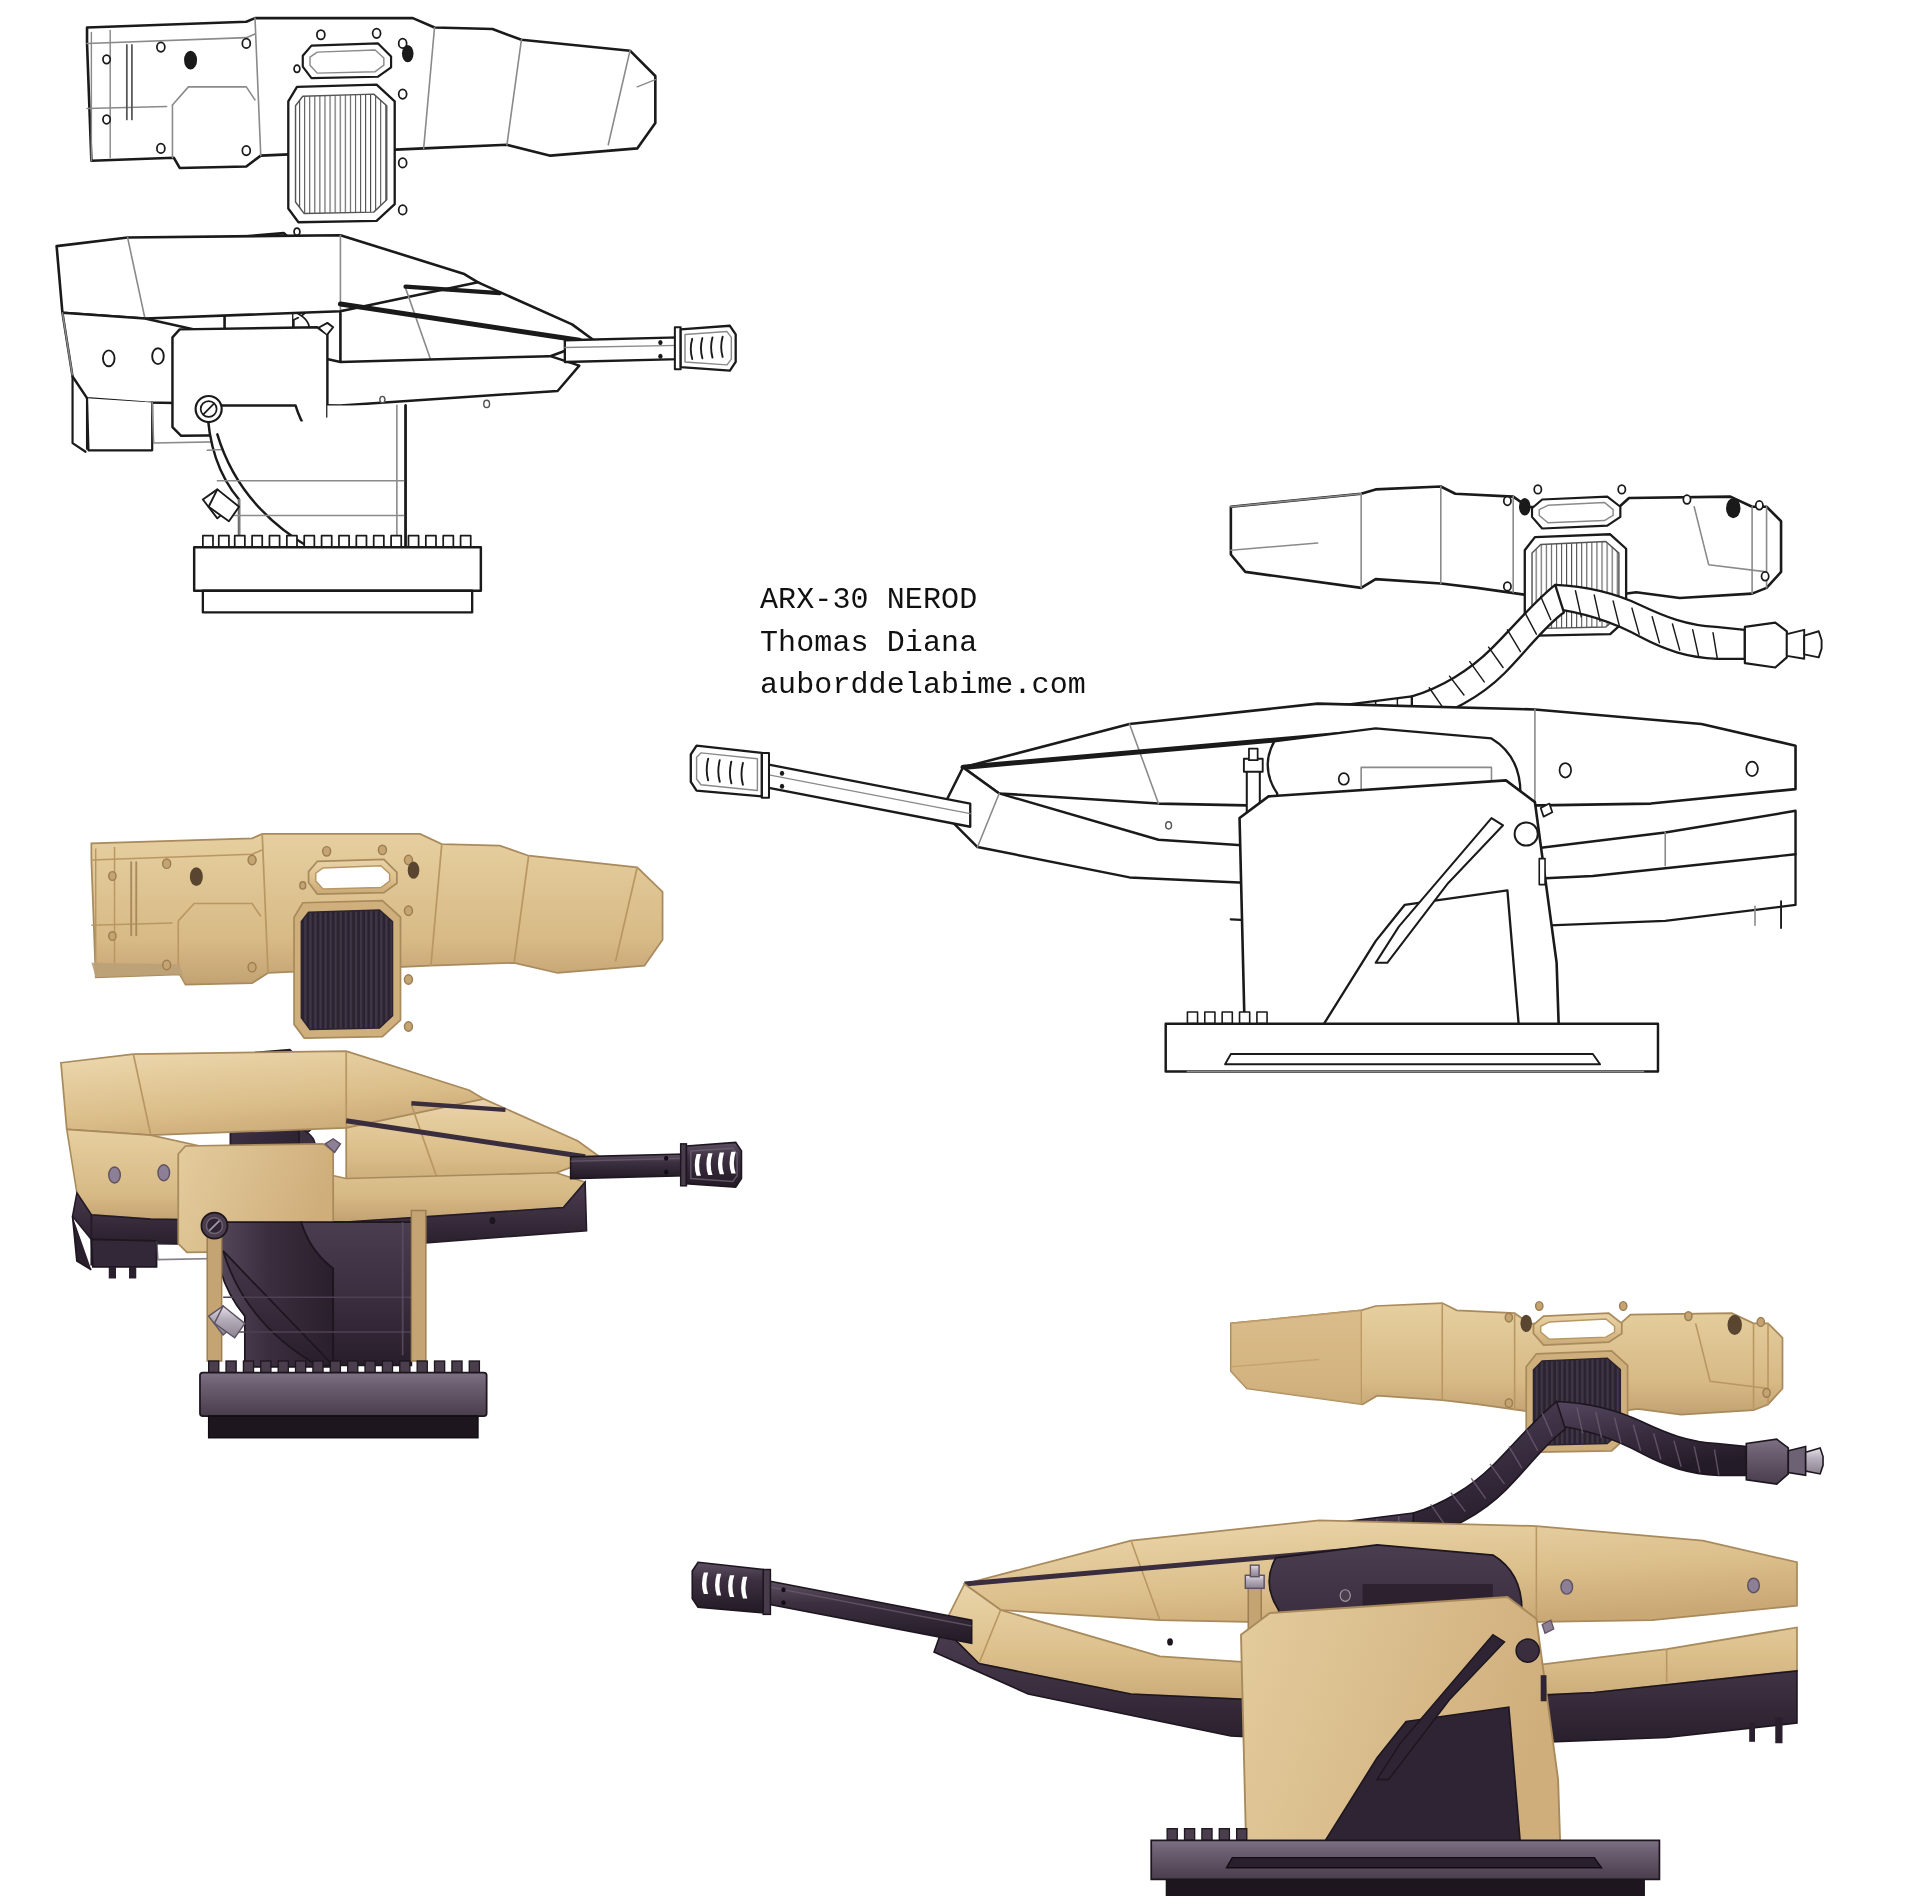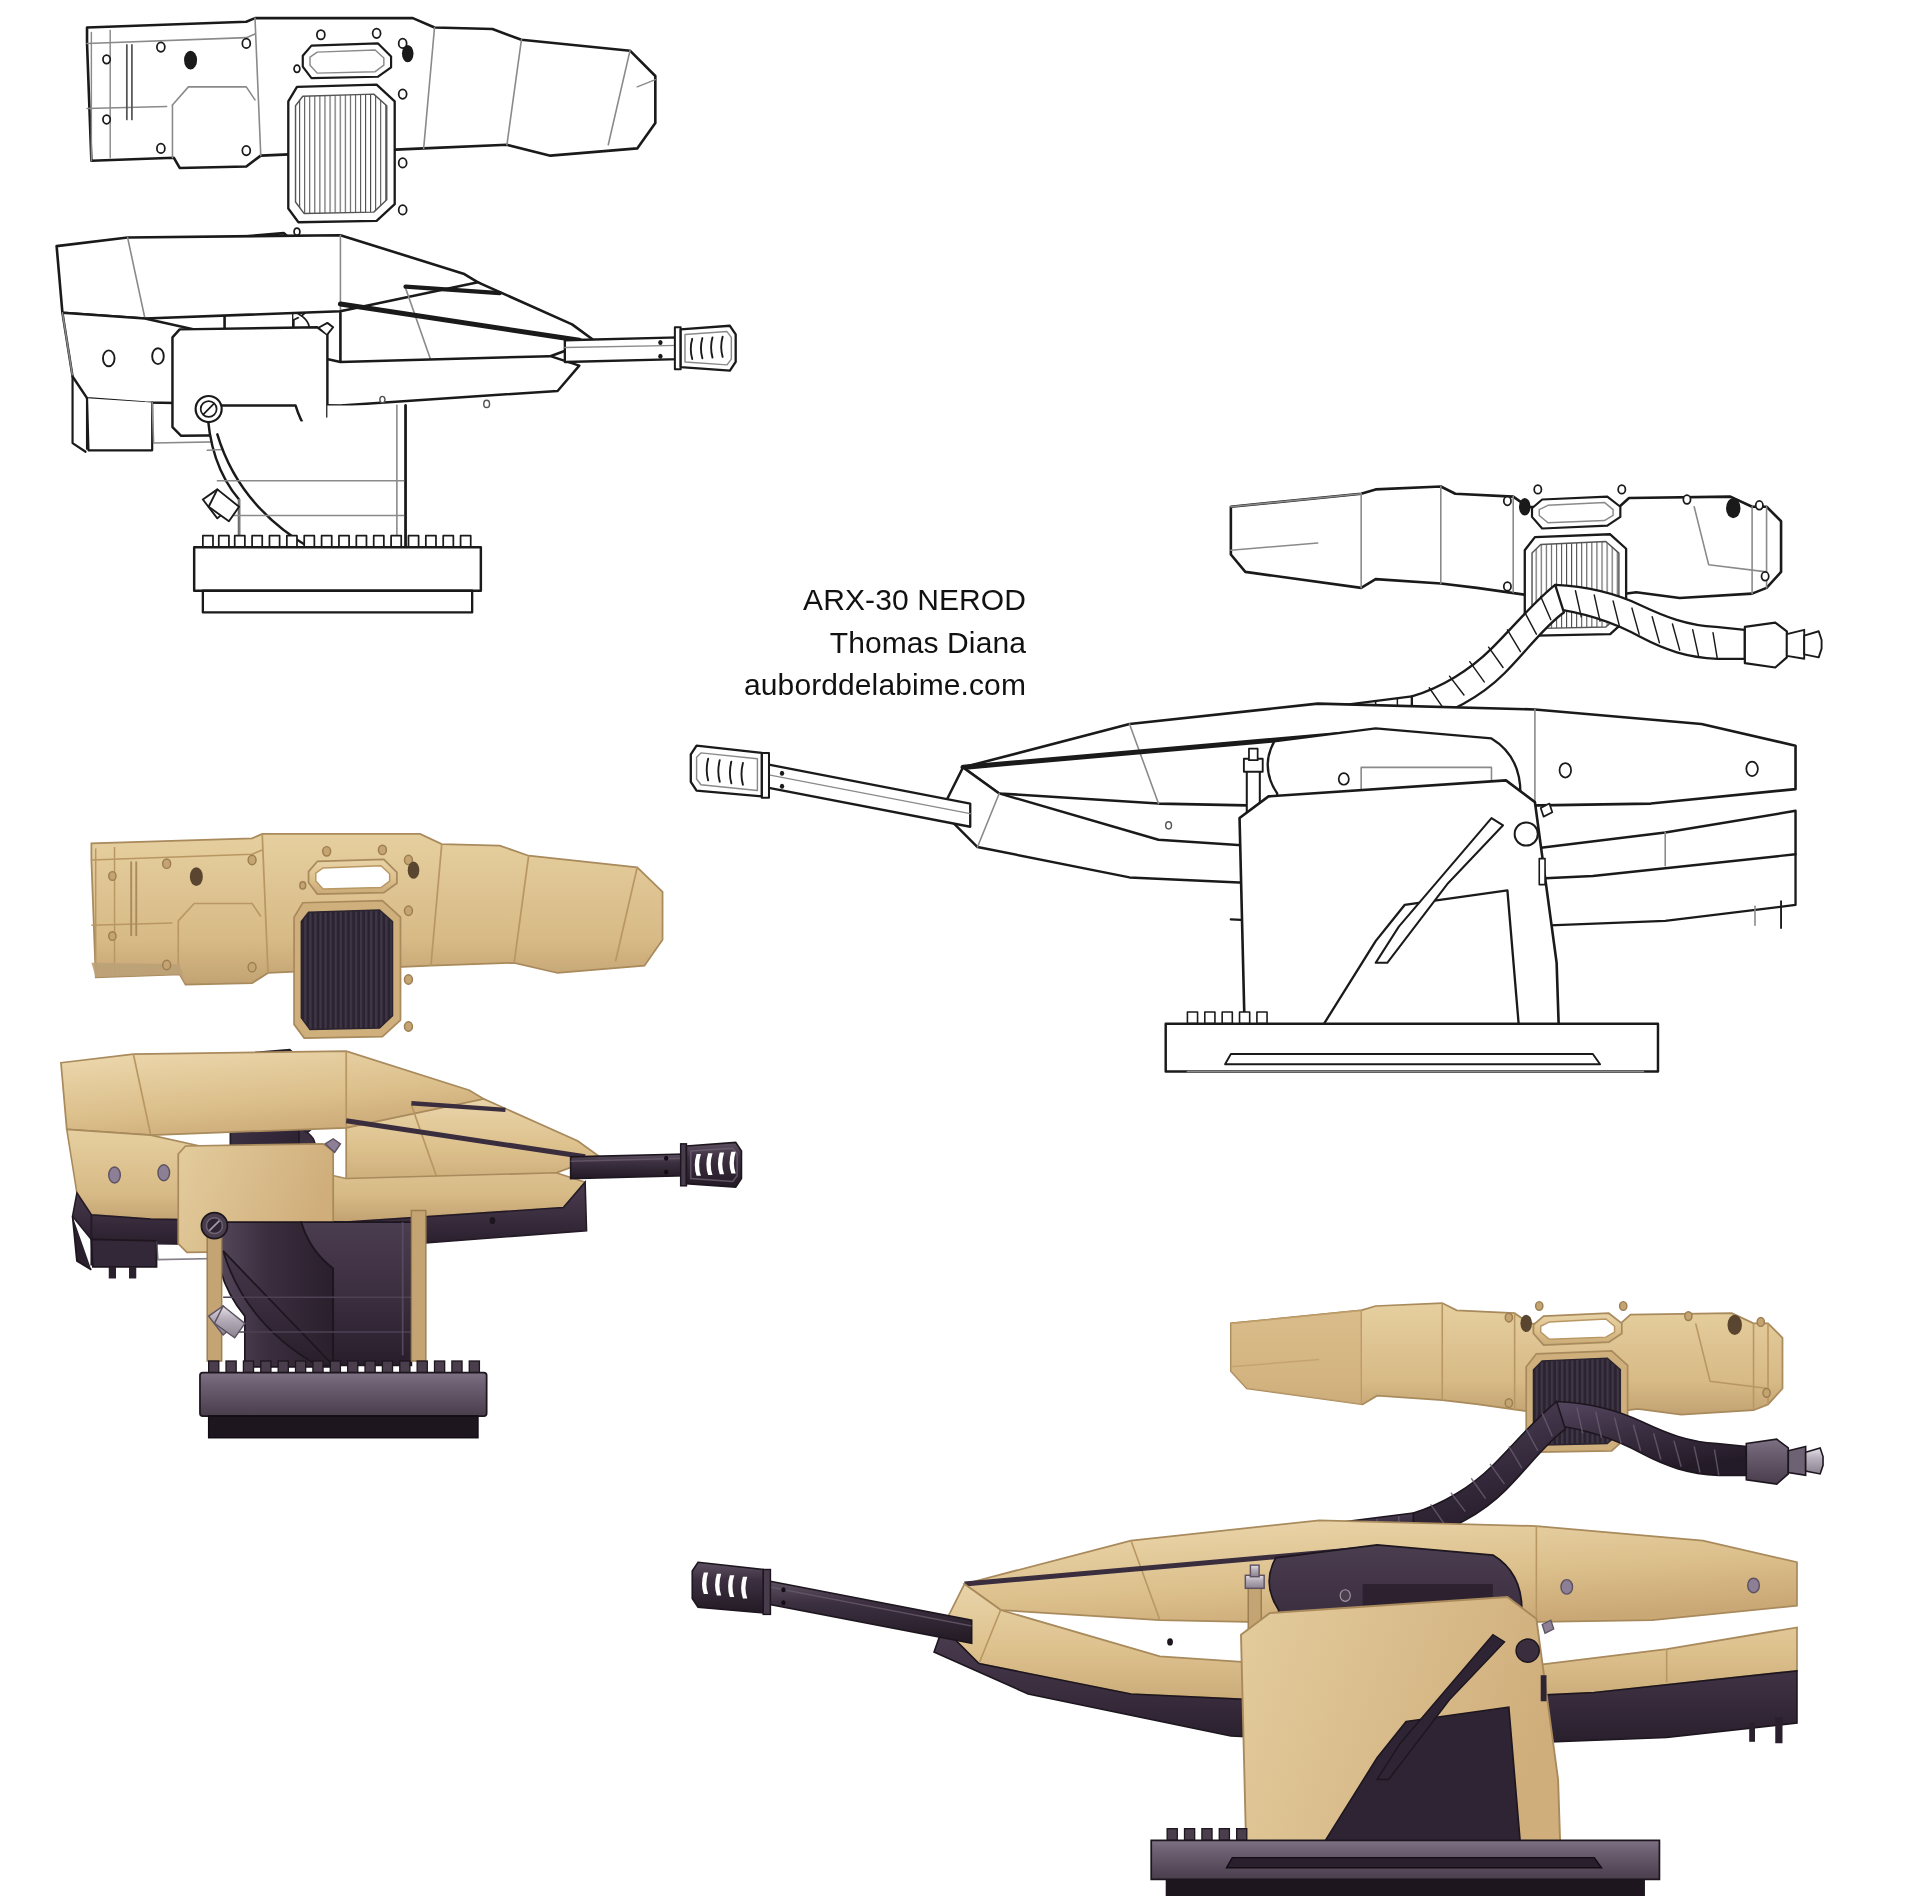--- a/index.html
+++ b/index.html
@@ -7,28 +7,29 @@
   body{
     width:1926px;height:1896px;
     font-family:"Liberation Sans","DejaVu Sans",sans-serif;
     overflow:hidden;
     position:relative;
   }
   #sheet{position:relative;width:1926px;height:1896px;background:#fff;}
   #artboard{position:absolute;inset:0;width:100%;height:100%;display:block;}
   .caption-block{
     position:absolute;
-    left:715px;top:579px;
+    left:760px;top:579px;
     width:311px;
-    text-align:right;
+    text-align:left;
     color:#111111;
     font-size:30px;
     line-height:1.42;
     letter-spacing:0.1px;
     user-select:text;
+    font-family:Liberation Mono, monospace;
   }
   .caption-line{display:block;white-space:nowrap;}
 </style>
 </head>
 <body>
 
 <div id="sheet">
 
   <svg id="artboard" viewBox="0 0 2660 2619" xmlns="http://www.w3.org/2000/svg">
 

